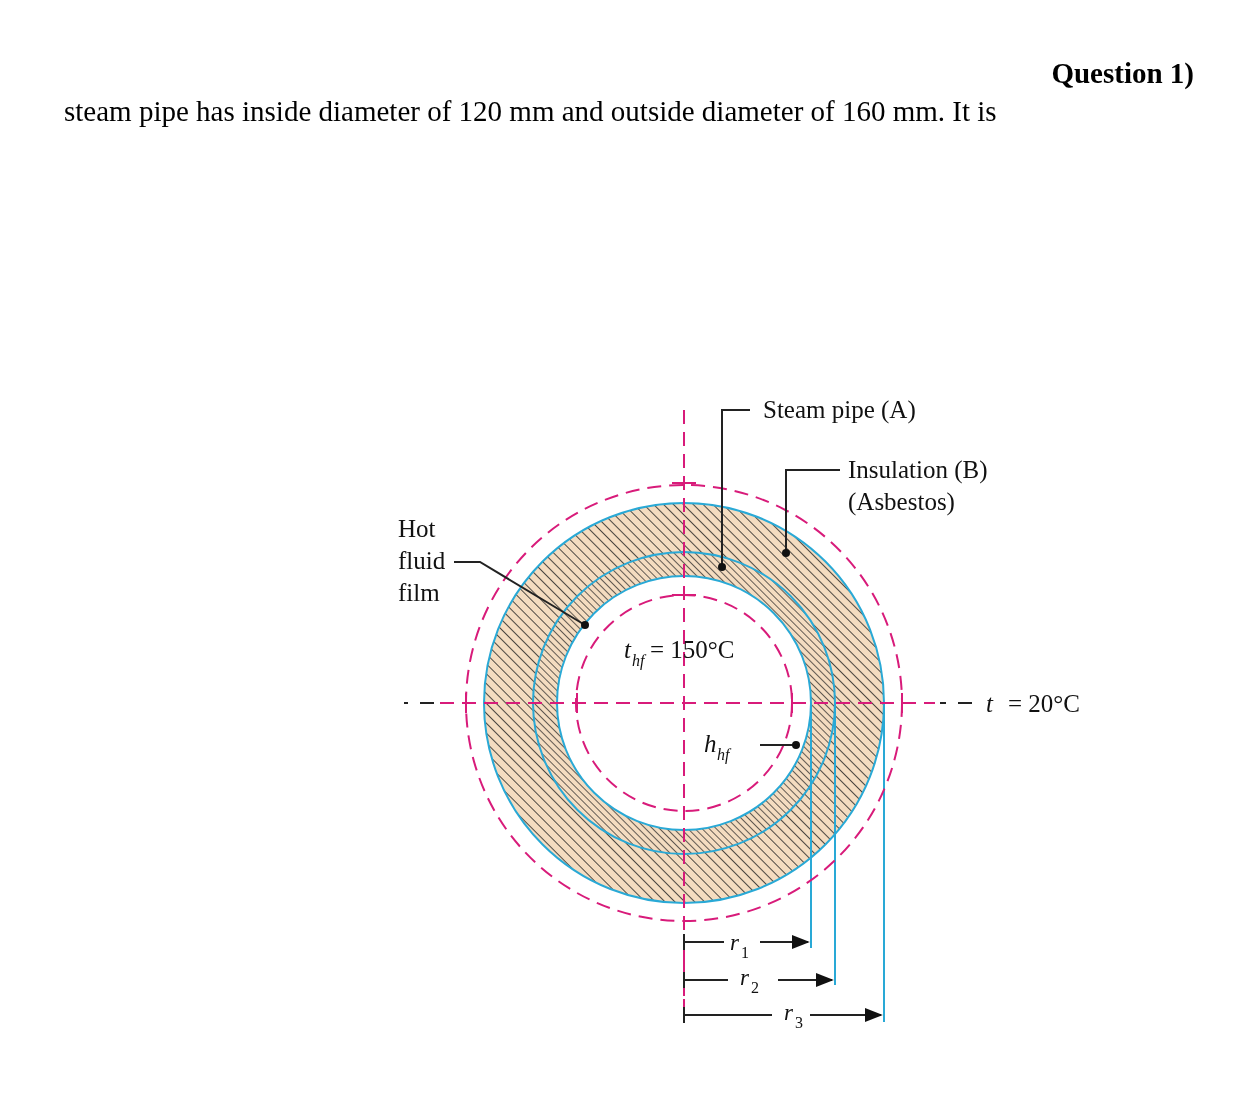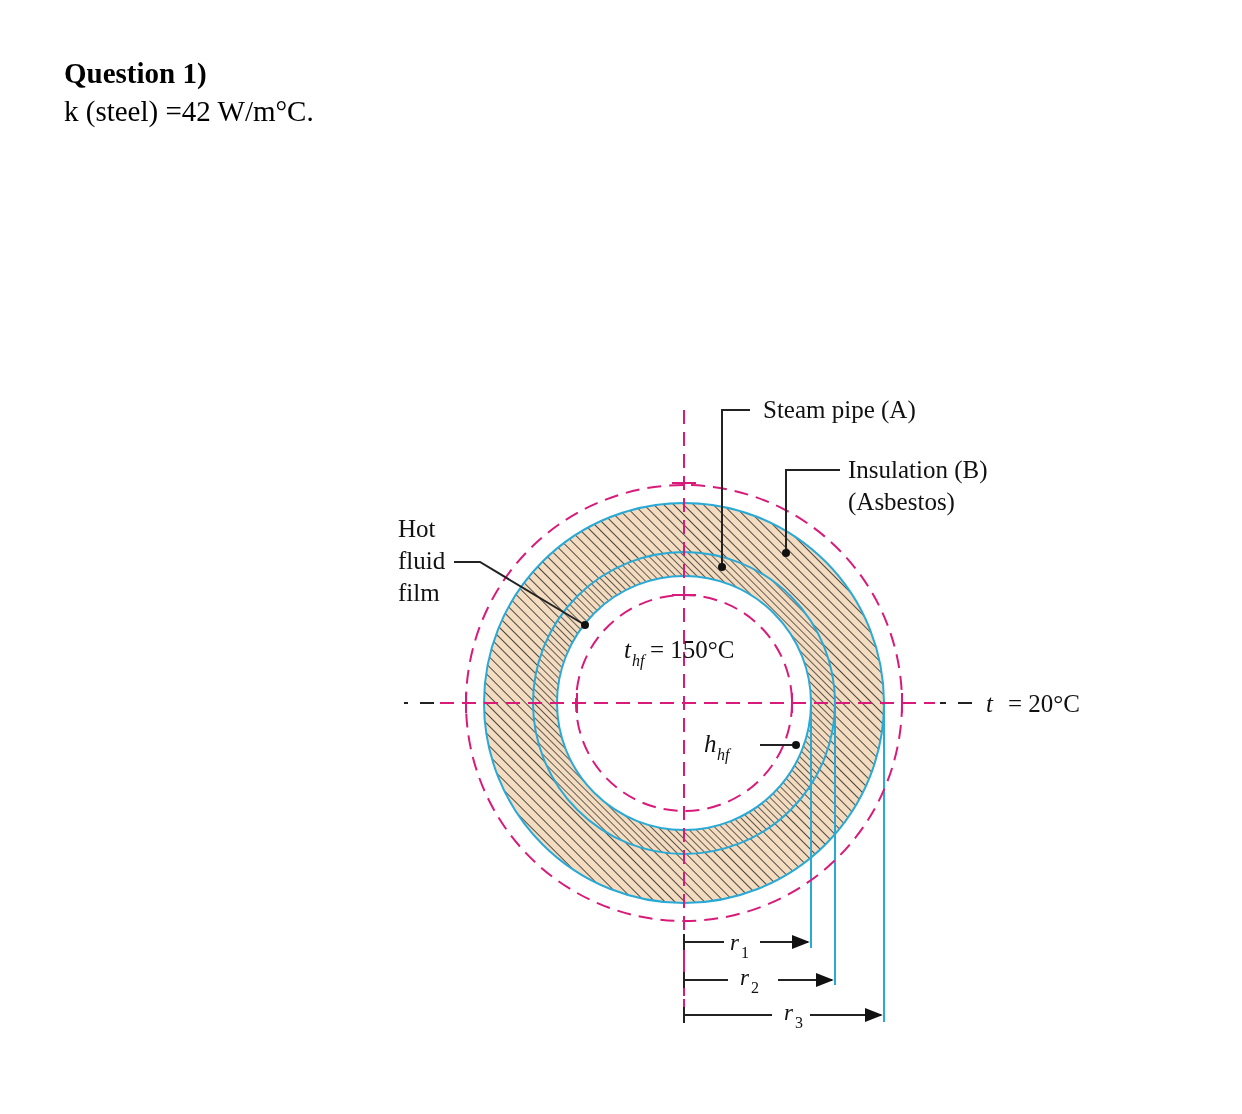--- a/index.html
+++ b/index.html
@@ -1,30 +1,30 @@
 <!DOCTYPE html>
 <html><head>
 <meta charset="utf-8">
 <style>
   html, body { margin:0; padding:0; background:#ffffff; }
   body { width:1242px; height:1114px; position:relative; overflow:hidden;
          font-family:"Liberation Serif", "DejaVu Serif", serif; color:#000; }
   .question { position:absolute; left:64px; top:54px; width:1130px; }
-  .q-title { font-weight:bold; font-size:29px; line-height:38px; margin:0; }
+  .q-title { font-weight:bold; font-size:29px; line-height:38px; margin:0;text-align:right; }
   .q-line { font-size:29px; line-height:39px; margin:0; white-space:nowrap; }
   sup { font-size:18px; vertical-align:top; position:relative; top:-3px; }
   .figure { position:absolute; left:0; top:0; width:1242px; height:1114px; }
   .lbl { font-family:"Liberation Serif","DejaVu Serif",serif; fill:#111; }
 </style>
 </head>
 <body>
 
 <div class="question">
   <p class="q-title">Question 1)</p>
-  <p class="q-line">k (steel) =42 W/m°C.</p>
+  <p class="q-line">steam pipe has inside diameter of 120 mm and outside diameter of 160 mm. It is</p>
 </div>
 
 <svg class="figure" viewBox="0 0 1242 1114" xmlns="http://www.w3.org/2000/svg">
   <defs>
     <pattern id="hatch" patternUnits="userSpaceOnUse" width="7" height="7" patternTransform="rotate(-45)">
       <rect width="7" height="7" fill="#f4dcc0"></rect>
       <line x1="0" y1="0" x2="0" y2="7" stroke="#222" stroke-width="1.6"></line>
     </pattern>
     <pattern id="hatchFine" patternUnits="userSpaceOnUse" width="5" height="5" patternTransform="rotate(-45)">
       <rect width="5" height="5" fill="#f4dcc0"></rect>

